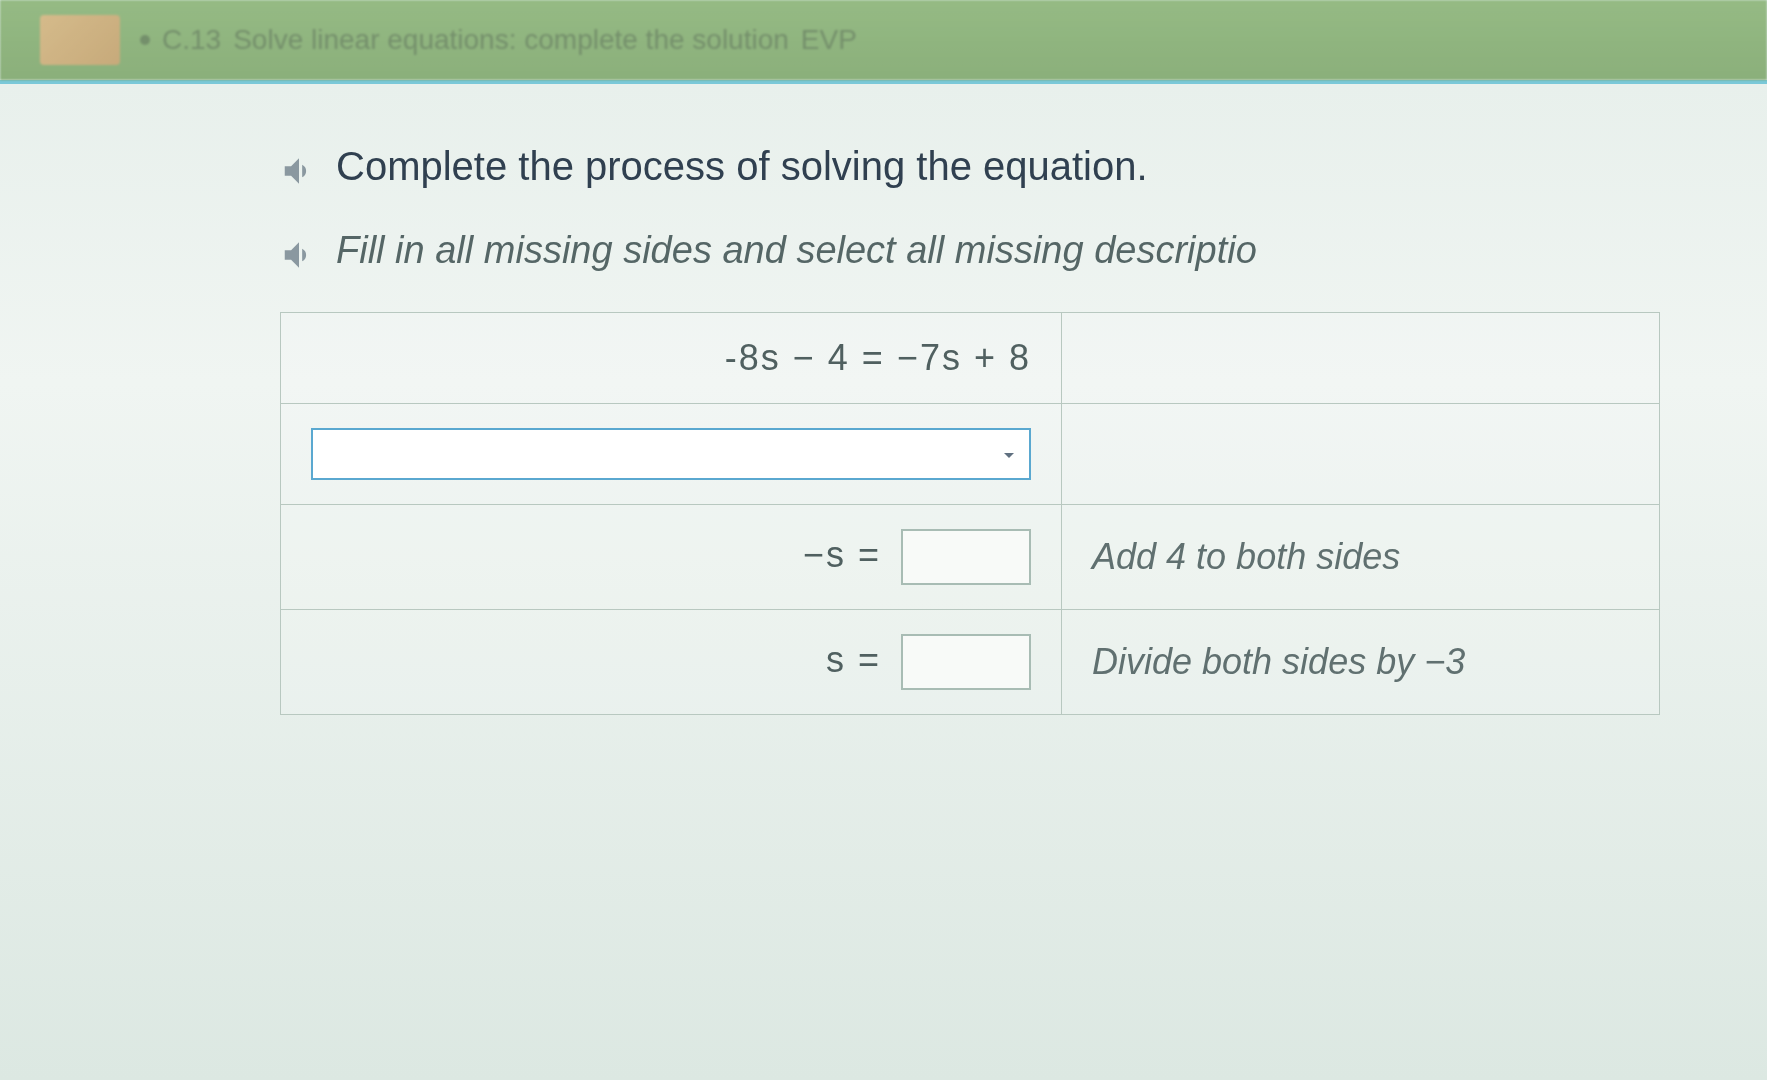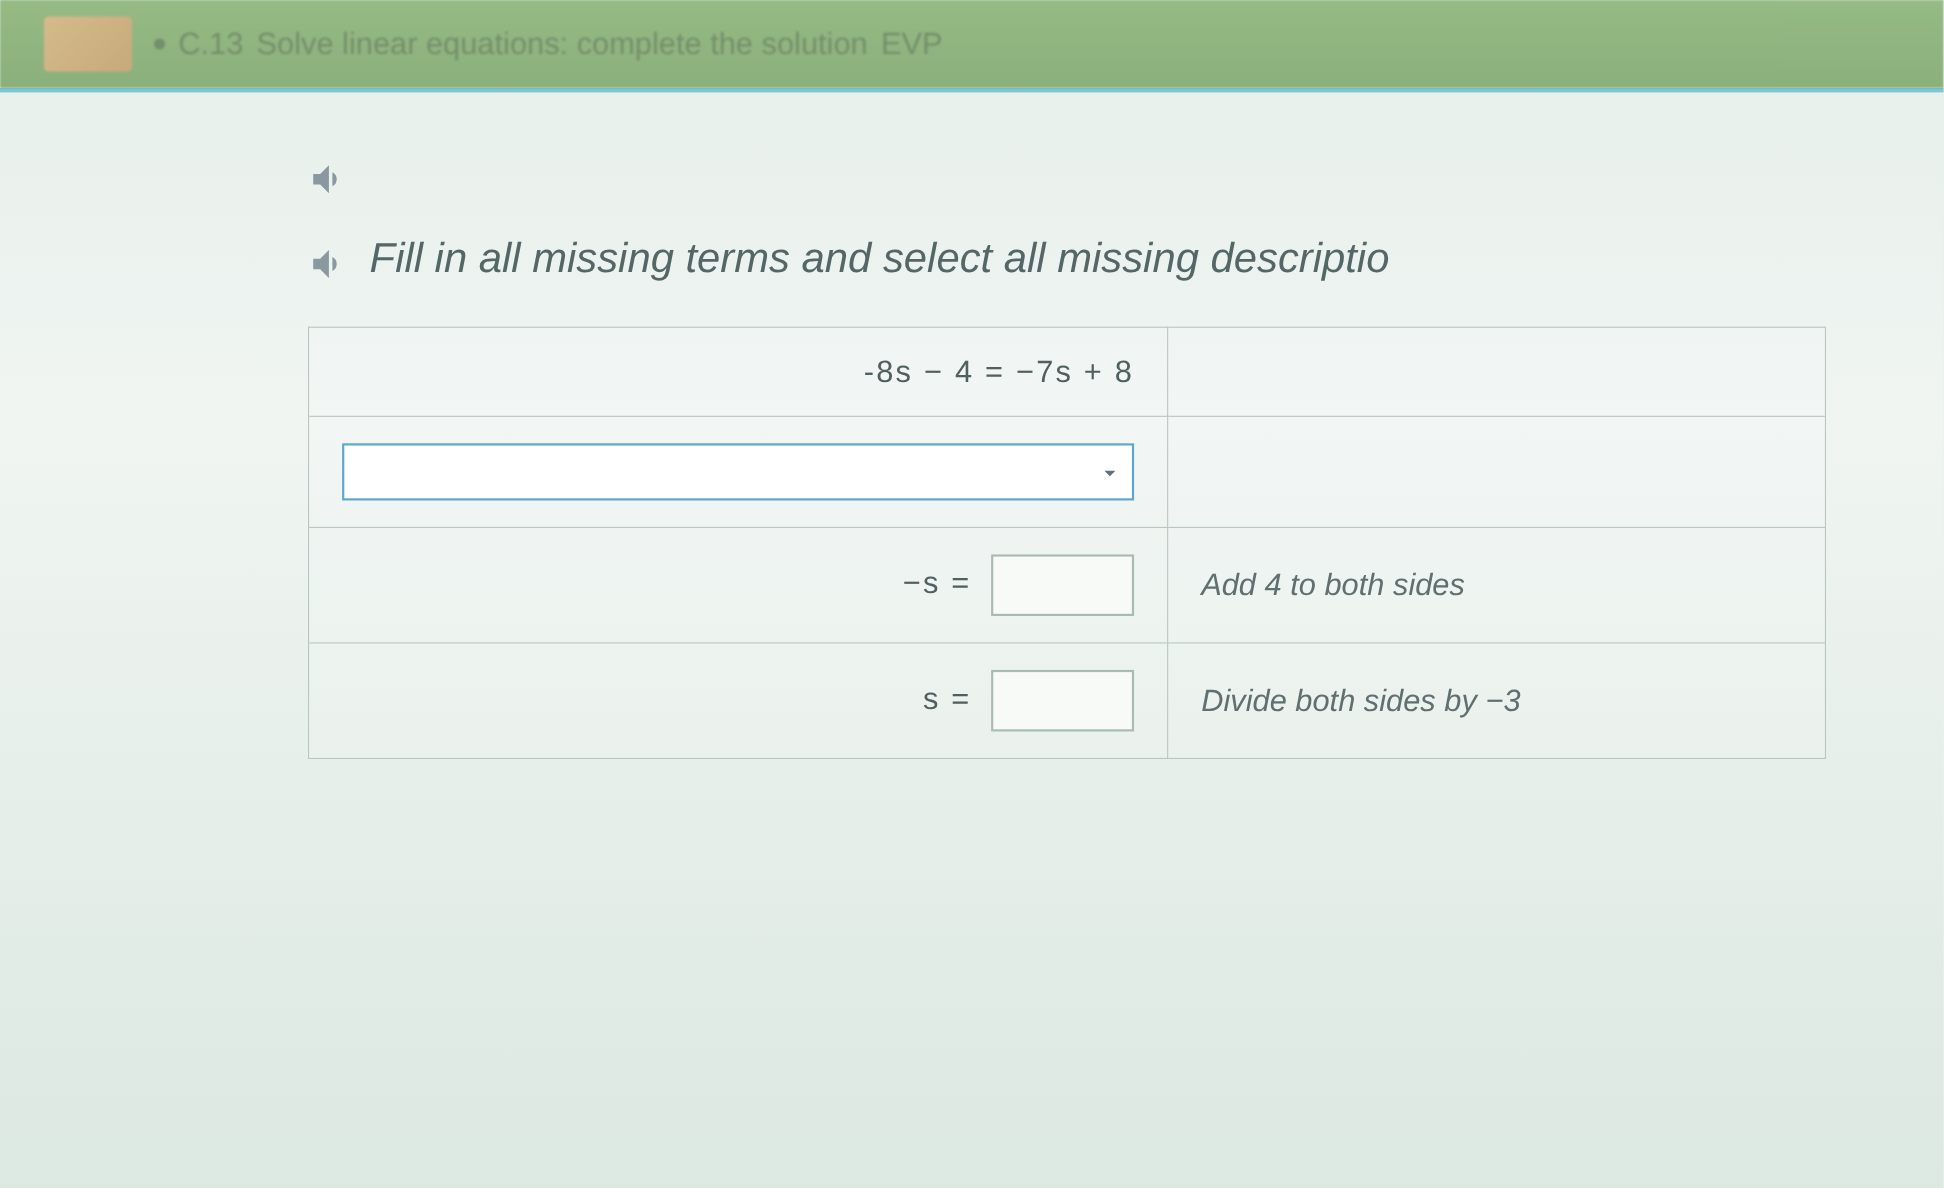--- a/index.html
+++ b/index.html
@@ -80,21 +80,21 @@
       background: rgba(255,255,255,0.15);
     }
     .work-row {
       display: table-row;
     }
     .work-cell {
       display: table-cell;
       border: 1px solid #b8c8c0;
       padding: 24px 30px;
       vertical-align: middle;
-      font-size: 28px;
+      font-size: 36px;
       color: #506060;
       font-family: Verdana, Arial, sans-serif;
     }
     .eq-cell {
       text-align: right;
       white-space: nowrap;
       width: 420px;
       letter-spacing: 2px;
     }
     .desc-cell {
@@ -142,29 +142,30 @@
 </div>
 
 <div class="content-area">
 
   <div class="line">
     <span class="speaker-icon">
       <svg viewBox="0 0 24 24" fill="currentColor">
           <path d="M3 9v6h4l5 5V4L7 9H3zm13.5 3a4.5 4.5 0 0 0-2.5-4v8a4.5 4.5 0 0 0 2.5-4z"></path>
         </svg>
     </span>
+    <span class="prompt-text">Complete the process of solving the equation.</span>
   </div>
 
   <div class="line">
     <span class="speaker-icon">
       <svg viewBox="0 0 24 24" fill="currentColor">
           <path d="M3 9v6h4l5 5V4L7 9H3zm13.5 3a4.5 4.5 0 0 0-2.5-4v8a4.5 4.5 0 0 0 2.5-4z"></path>
         </svg>
     </span>
-    <span class="instruction-text">Fill in all missing terms and select all missing descriptio</span>
+    <span class="instruction-text">Fill in all missing sides and select all missing descriptio</span>
   </div>
 
   <div class="work-table">
 
     <div class="work-row">
       <div class="work-cell eq-cell">-8s − 4 = −7s + 8</div>
       <div class="work-cell desc-cell"></div>
     </div>
 
     <div class="work-row">

